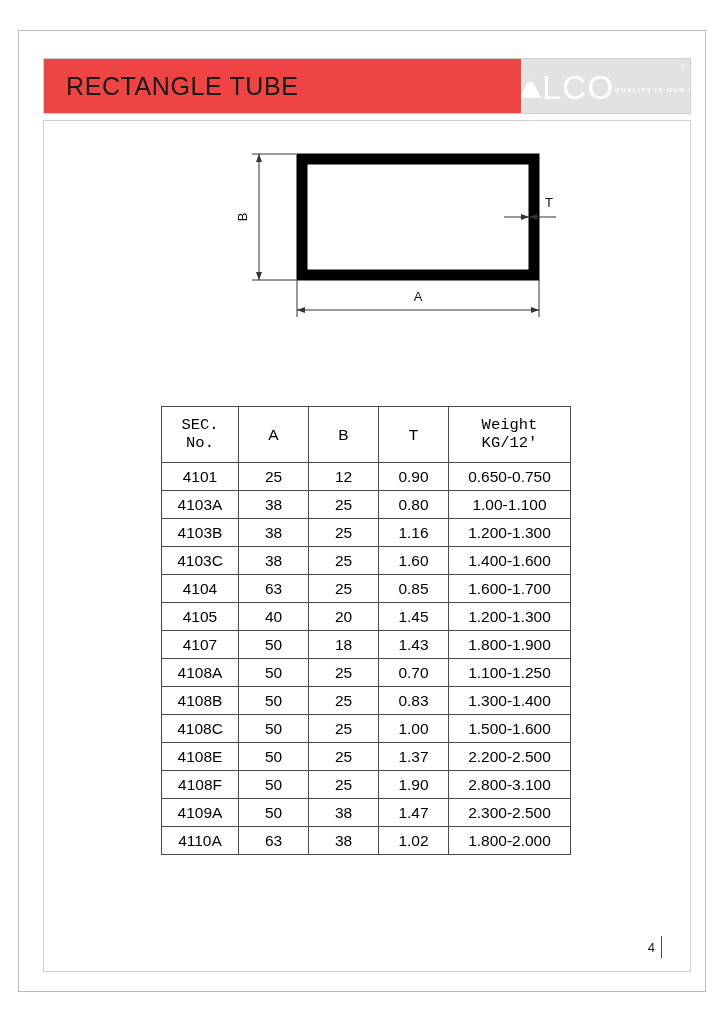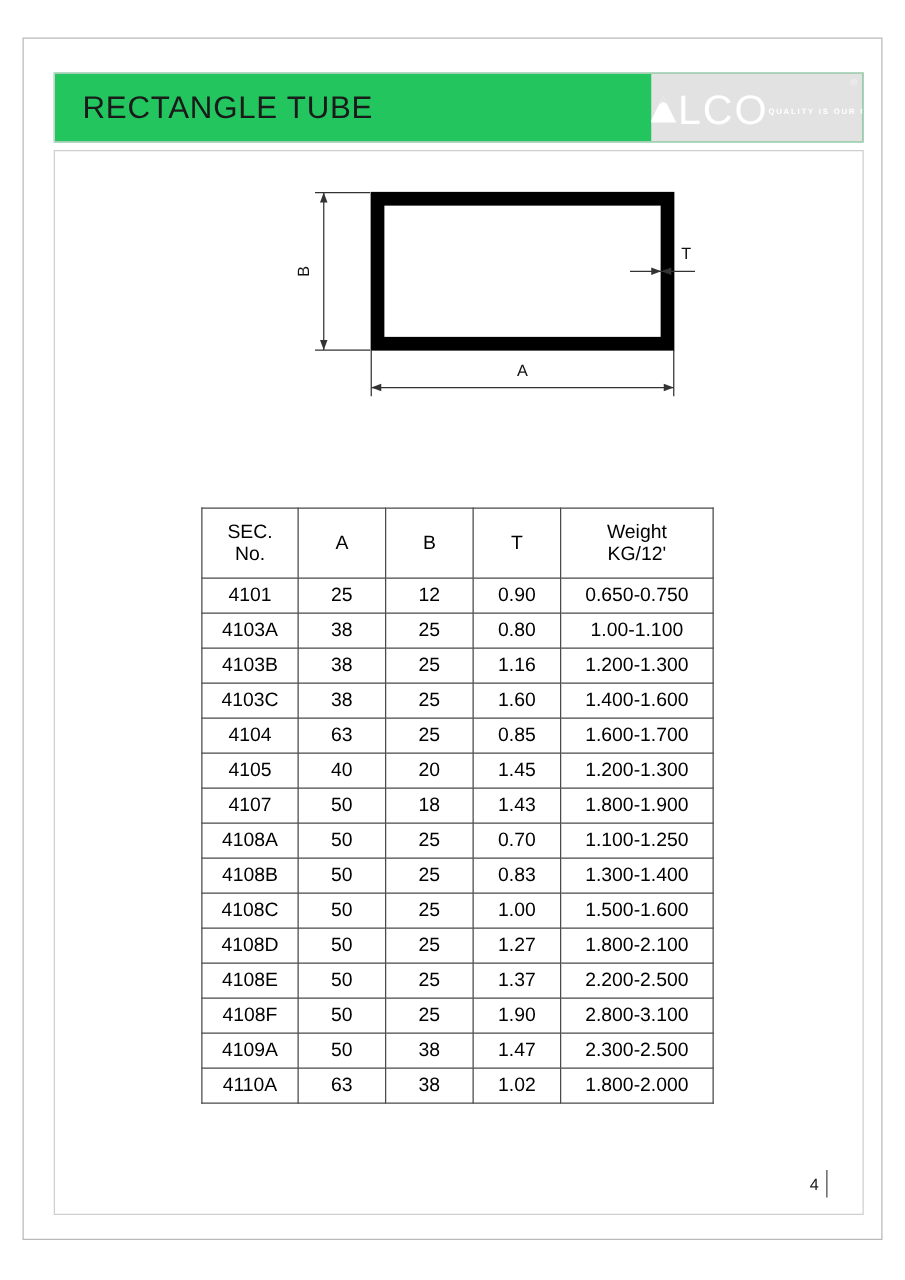--- a/index.html
+++ b/index.html
@@ -40,21 +40,21 @@
 
   
   .title-bar {
     position: absolute;
     left: 43px;
     top: 58px;
     width: 648px;
     height: 56px;
     border: 1px solid #cfcfcf;
     box-sizing: border-box;
-    background: #22c55e;
+    background: #ef4444;
     display: flex;
     align-items: stretch;
     overflow: hidden;
   }
   .title-text-wrap {
     flex: 1 1 auto;
     display: flex;
     align-items: center;
     padding-left: 22px;
     min-width: 0;
@@ -181,21 +181,21 @@
   }
   table.spec-table thead th {
     height: 55px;
     font-weight: 400;
   }
   .col-sec   { width: 77px; }
   .col-a     { width: 70px; }
   .col-b     { width: 70px; }
   .col-t     { width: 70px; }
   .col-w     { width: 122px; }
-  .th-two-line span { display: block; }
+  .th-two-line span { display: block; font-family: Liberation Mono, monospace; }
 
   
   .page-number-wrap {
     position: absolute;
     right: 28px;
     bottom: 13px;
     display: flex;
     align-items: center;
     height: 22px;
   }
@@ -370,27 +370,20 @@
               <td>1.300-1.400</td>
             </tr>
             <tr>
               <td>4108C</td>
               <td>50</td>
               <td>25</td>
               <td>1.00</td>
               <td>1.500-1.600</td>
             </tr>
             <tr>
-              <td>4108D</td>
-              <td>50</td>
-              <td>25</td>
-              <td>1.27</td>
-              <td>1.800-2.100</td>
-            </tr>
-            <tr>
               <td>4108E</td>
               <td>50</td>
               <td>25</td>
               <td>1.37</td>
               <td>2.200-2.500</td>
             </tr>
             <tr>
               <td>4108F</td>
               <td>50</td>
               <td>25</td>

